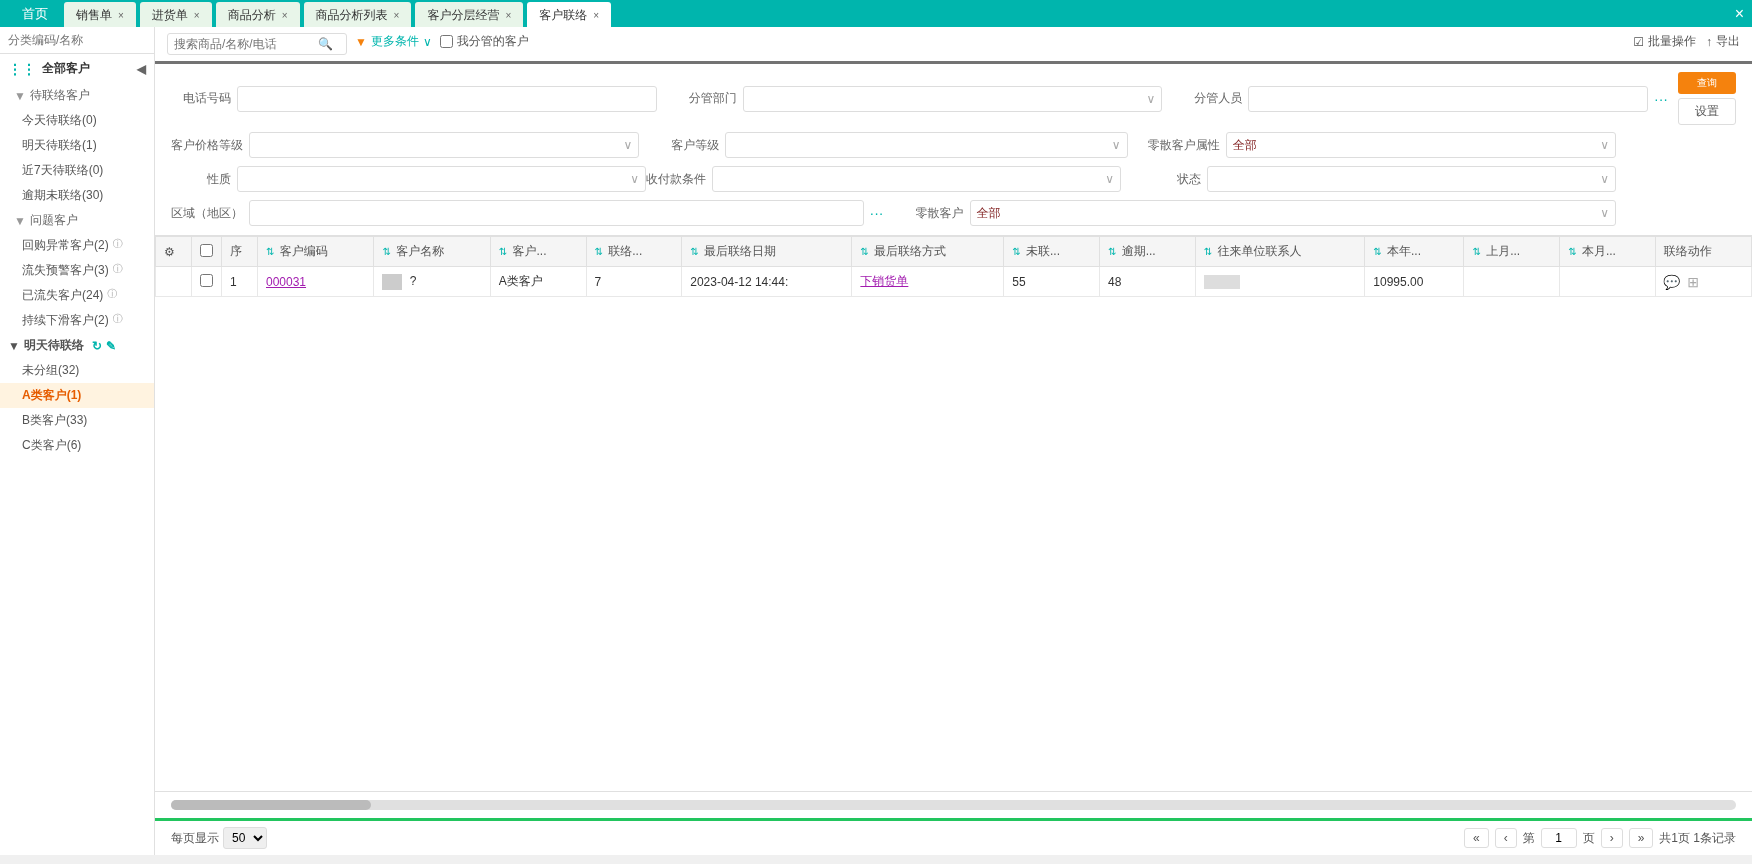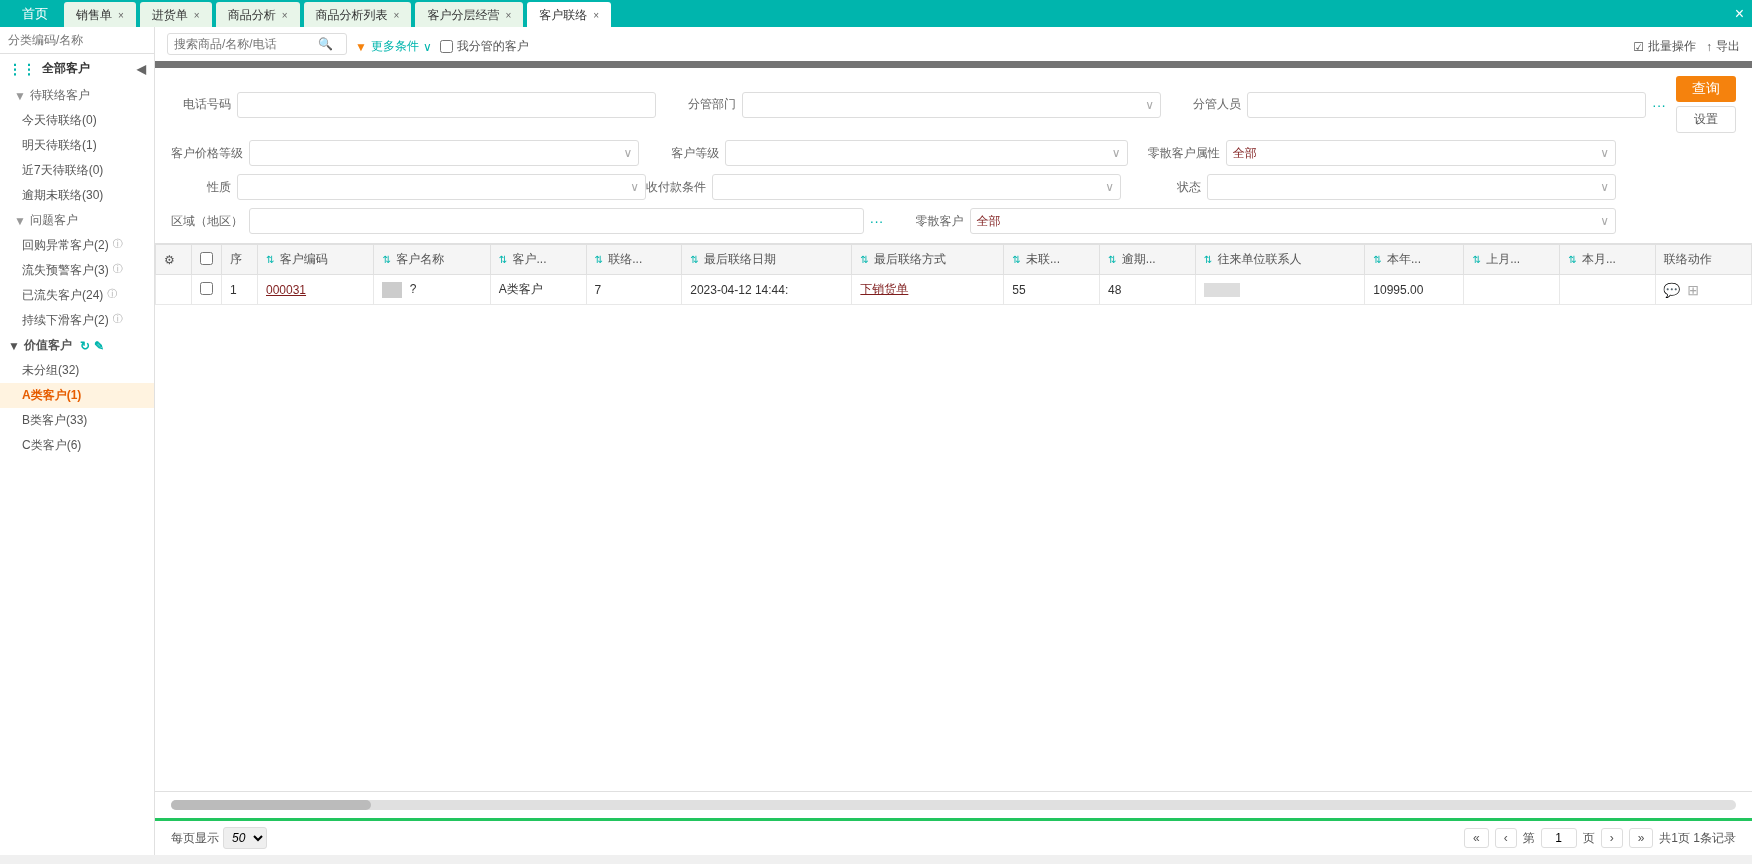--- a/index.html
+++ b/index.html
@@ -135,23 +135,23 @@
       flex-direction: column;
       background: #f5f5f5;
       overflow: hidden;
     }
 
     
     .toolbar-row {
       background: #fff;
       padding: 6px 12px;
       display: flex;
-      align-items: flex-end;
+      align-items: flex-start;
       gap: 8px;
-      border-bottom: 7px solid #737373;
+      border-bottom: 3px solid #737373;
     }
     .search-box {
       display: flex;
       align-items: center;
       border: 1px solid #ddd;
       border-radius: 3px;
       padding: 3px 6px;
       gap: 4px;
       width: 180px;
     }
@@ -250,21 +250,21 @@
       gap: 4px;
       padding-left: 10px;
     }
     .btn-search {
       background: #f5820d;
       color: #fff;
       border: none;
       border-radius: 3px;
       padding: 4px 16px;
       cursor: pointer;
-      font-size: 14px;
+      font-size: 10px;
     }
     .btn-setting {
       background: #fff;
       color: #555;
       border: 1px solid #ddd;
       border-radius: 3px;
       padding: 4px 16px;
       cursor: pointer;
       font-size: 12px;
     }
@@ -301,21 +301,21 @@
       color: #00b5ad;
       font-size: 10px;
       margin-right: 2px;
     }
     tbody td {
       border: 1px solid #e8e8e8;
       padding: 6px 8px;
       color: #333;
       white-space: nowrap;
     }
-    .link-text { color: #7f1d1d; cursor: pointer; text-decoration: underline; }
+    .link-text { color: #a21caf; cursor: pointer; text-decoration: underline; }
     .action-icons { display: flex; gap: 6px; }
     .action-icon { color: #aaa; cursor: pointer; font-size: 14px; }
 
     
     .pagination-bar {
       background: #fff;
       border-top: 3px solid #22c55e;
       padding: 6px 16px;
       display: flex;
       align-items: center;
@@ -326,21 +326,20 @@
     .pagination-bar .per-page {
       display: flex;
       align-items: center;
       gap: 4px;
     }
     .per-page select {
       border: 1px solid #ddd;
       border-radius: 3px;
       padding: 2px 4px;
       font-size: 12px;
-      font-style: italic;
     }
     .page-nav {
       margin-left: auto;
       display: flex;
       align-items: center;
       gap: 6px;
     }
     .page-btn {
       border: 1px solid #ddd;
       background: #fff;
@@ -458,21 +457,21 @@
       <span>已流失客户(24)</span>
       <span class="info-icon">ⓘ</span>
     </div>
     <div class="sidebar-item">
       <span>持续下滑客户(2)</span>
       <span class="info-icon">ⓘ</span>
     </div>
 
     <div class="sidebar-group-label2">
       <span class="triangle">▼</span>
-      <span>价值客户</span>
+      <span>明天待联络</span>
       <span style="margin-left:4px;color:#00b5ad;cursor:pointer;">↻</span>
       <span style="color:#00b5ad;cursor:pointer;">✎</span>
     </div>
     <div class="sidebar-item">
       <span>未分组(32)</span>
     </div>
     <div class="sidebar-item active">
       <span>A类客户(1)</span>
     </div>
     <div class="sidebar-item">

